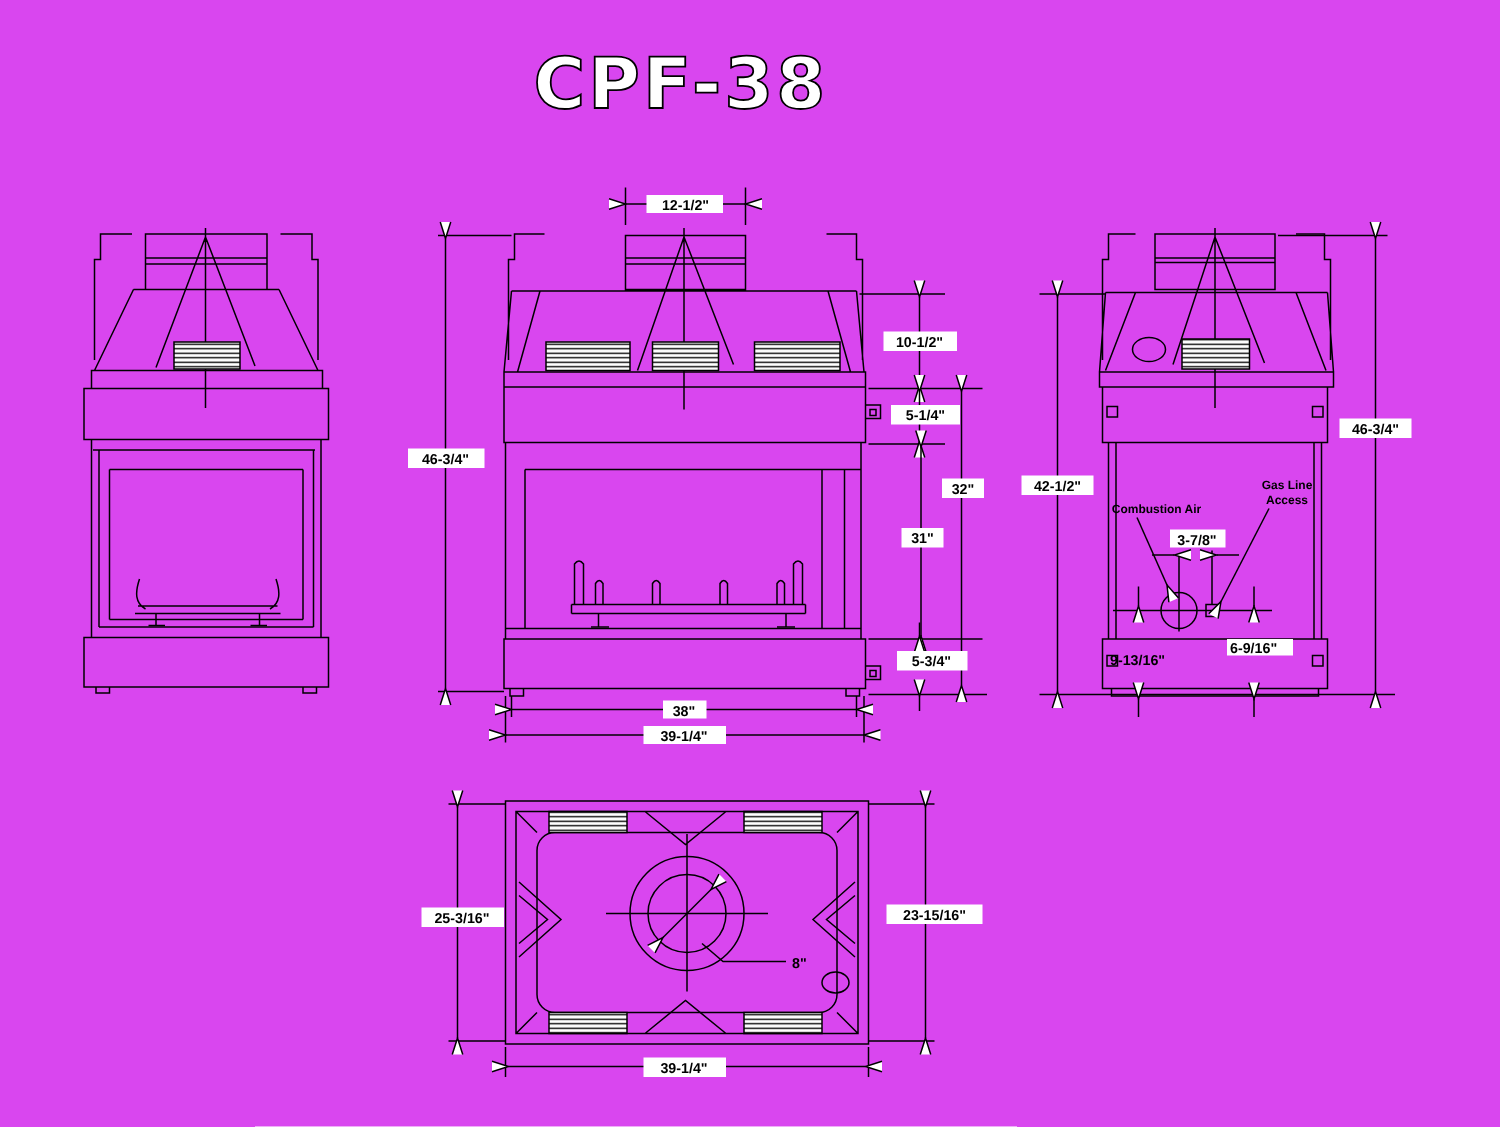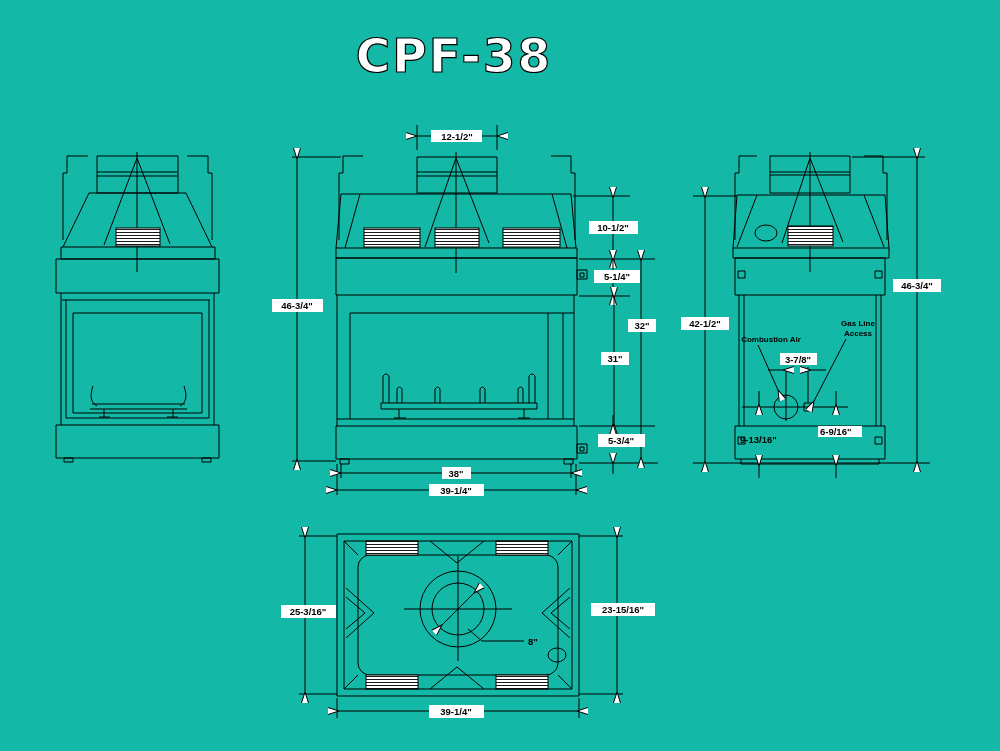--- a/index.html
+++ b/index.html
@@ -1,16 +1,16 @@
 <!DOCTYPE html>
 <html><head>
 <meta charset="utf-8">
 <style>
   html,body{margin:0;padding:0;background:#fff;}
-  .page{width:1000px;height:751px;background:#14b8a6;overflow:hidden;}
+  .page{width:1000px;height:751px;background:#d946ef;overflow:hidden;}
   svg{display:block;}
   .ln{stroke:#000;fill:none;stroke-width:1;}
   .bg{fill:#ffffff;stroke:none;}
   text.dim{font-family:"Liberation Sans",sans-serif;font-size:9.5px;font-weight:bold;fill:#000;}
   text.lbl{font-family:"Liberation Sans",sans-serif;font-size:8px;font-weight:bold;fill:#000;}
   text.title{font-family:"DejaVu Sans",sans-serif;font-size:47px;font-weight:bold;
              fill:#fff;stroke:#000;stroke-width:1.2px;letter-spacing:2px;}
 </style>
 </head>
 <body>

